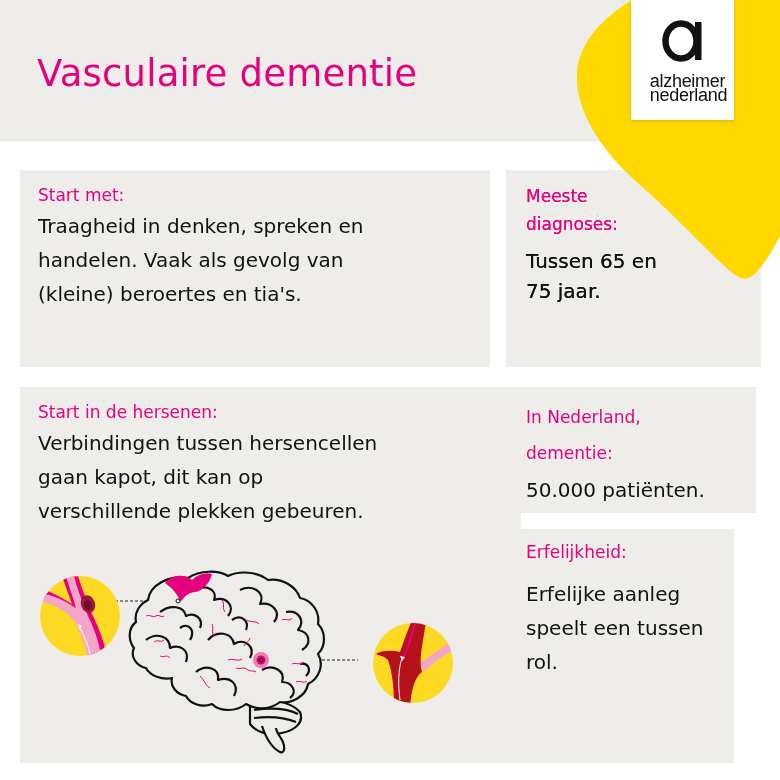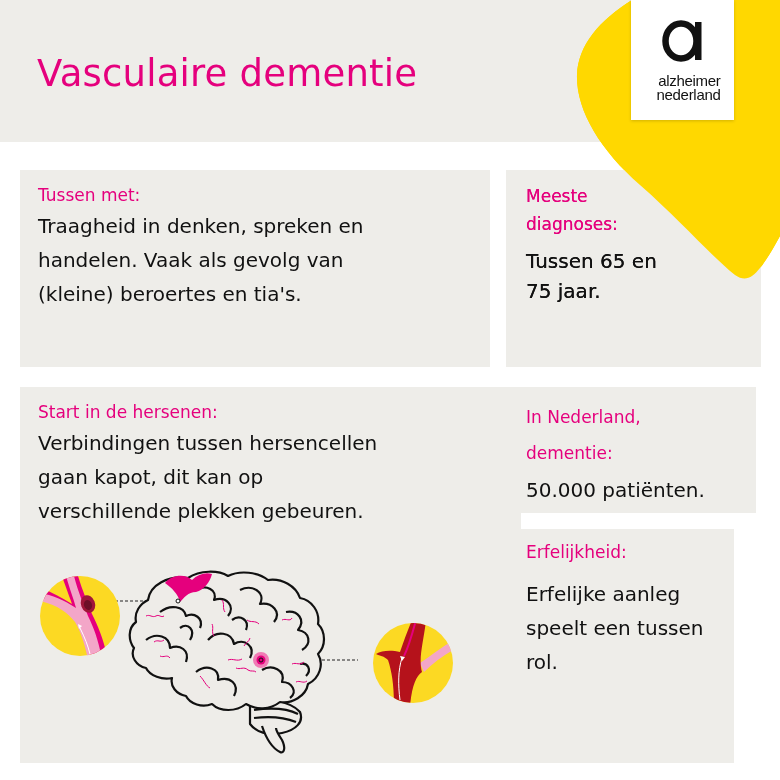--- a/index.html
+++ b/index.html
@@ -15,22 +15,22 @@
 
   .blob { position: absolute; left: 0; top: 0; width: 780px; height: 300px; pointer-events: none; }
 
   .logo {
     position: absolute; left: 631px; top: 0; width: 103px; height: 120px;
     background: #ffffff; box-shadow: 0 1px 3px rgba(0,0,0,0.18);
     display: flex; flex-direction: column; align-items: center;
   }
   .logo-mark { margin-top: 18px; width: 42px; height: 46px; }
   .logo-text {
-    margin-top: 10px; font-family: "Liberation Sans", sans-serif; font-size: 15px;
-    line-height: 14px; color: #111; text-align: right; letter-spacing: -0.3px; margin-left: 12px;
+    margin-top: 10px; font-family: "Liberation Sans", sans-serif; font-size: 18px;
+    line-height: 14px; color: #111; text-align: left; letter-spacing: -0.3px; margin-left: 12px;
   }
 
   .card { position: absolute; background: #eeede9; }
   .card-label {
     font-family: "DejaVu Sans", sans-serif; font-size: 17px; color: #e5007d;
     line-height: 26px;
   }
   .card-body {
     font-family: "DejaVu Sans", sans-serif; font-size: 20px; color: #111;
     line-height: 34px; margin-top: 1px;
@@ -65,21 +65,21 @@
     <ellipse cx="19" cy="23" rx="15.5" ry="17.5" fill="none" stroke="#111" stroke-width="6.5"></ellipse>
     <rect x="33" y="4" width="6.5" height="38" fill="#111"></rect>
   </svg>
   <div class="logo-text">
     <div>alzheimer</div>
     <div>nederland</div>
   </div>
 </div>
 
 <section class="card" id="card-start">
-  <div class="card-label">Tussen met:</div>
+  <div class="card-label">Start met:</div>
   <div class="card-body">
     <div>Traagheid in denken, spreken en</div>
     <div>handelen. Vaak als gevolg van</div>
     <div>(kleine) beroertes en tia's.</div>
   </div>
 </section>
 
 <section class="card" id="card-diag">
   <div class="card-label">
     <div>Meeste</div>

